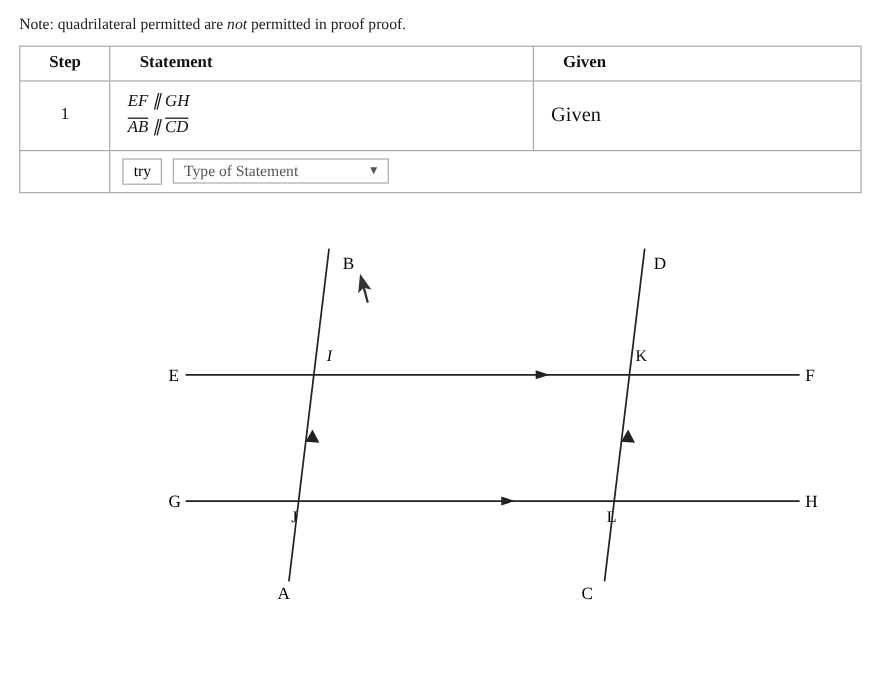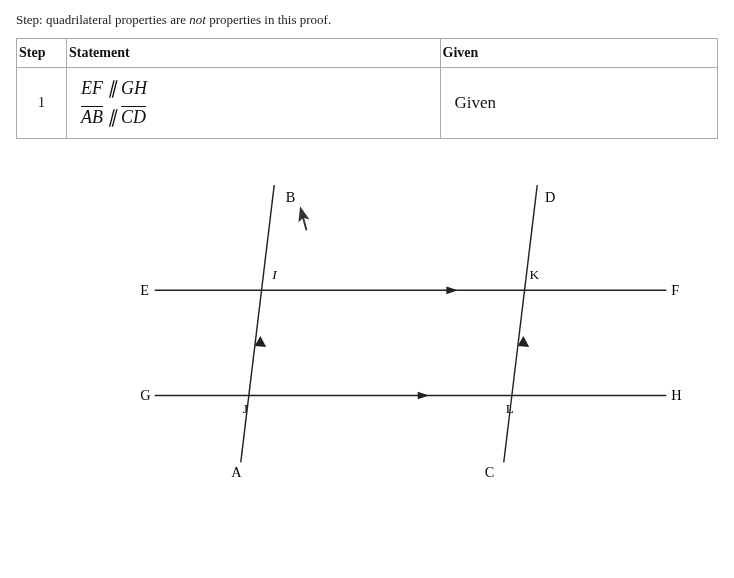--- a/index.html
+++ b/index.html
@@ -19,39 +19,39 @@
     }
     .note em { font-style: italic; }
     .proof-table {
       width: 100%;
       border-collapse: collapse;
       border: 1px solid #aaa;
       margin-bottom: 0;
     }
     .proof-table th {
       border: 1px solid #aaa;
-      padding: 6px 2px;
+      padding: 6px 24px;
       font-weight: bold;
       text-align: left;
       background: #fff;
       font-size: 14px;
     }
     .proof-table td {
       border: 1px solid #aaa;
       padding: 6px 14px;
       vertical-align: middle;
     }
     .step-num {
       text-align: center;
       font-size: 14px;
       width: 50px;
     }
     .statement-cell {
       font-style: italic;
-      font-size: 18px;
+      font-size: 14px;
       line-height: 1.6;
     }
     .reason-cell {
       font-size: 17px;
     }
     .try-row td {
       padding: 6px 10px;
       border: 1px solid #aaa;
     }
     .try-btn {
@@ -96,39 +96,51 @@
     }
     svg.diagram {
       width: 100%;
       height: 100%;
     }
   </style>
 </head>
 <body>
 
 <p class="note">
-  <span>Step: quadrilateral properties are </span><em>not</em><span> properties in this proof.</span>
+  <span>Note: quadrilateral permitted are </span><em>not</em><span> permitted in proof proof.</span>
 </p>
 
 <table class="proof-table">
   <thead>
     <tr>
       <th>Step</th>
       <th>Statement</th>
       <th>Given</th>
     </tr>
   </thead>
   <tbody>
     <tr>
       <td class="step-num">1</td>
       <td class="statement-cell">
         <div><em>EF</em> ∥ <em>GH</em></div>
         <div><span style="text-decoration:overline;font-style:italic;">AB</span><em> ∥ </em><span style="text-decoration:overline;font-style:italic;margin-top:16px;">CD</span></div>
       </td>
       <td class="reason-cell">Given</td>
+    </tr>
+    <tr class="try-row">
+      <td></td>
+      <td colspan="2">
+        <button class="try-btn">try</button>
+        <span class="dropdown-wrapper">
+          <select class="dropdown-select">
+            <option value="">Type of Statement</option>
+          </select>
+          <span class="dropdown-arrow">▼</span>
+        </span>
+      </td>
     </tr>
   </tbody>
 </table>
 
 <div class="diagram-area">
   <svg class="diagram" viewBox="0 0 734 340">
 
     <line x1="145" y1="140" x2="680" y2="140" stroke="#222" stroke-width="1.5"></line>
 
     <polygon points="450,136 450,144 462,140" fill="#222"></polygon>

